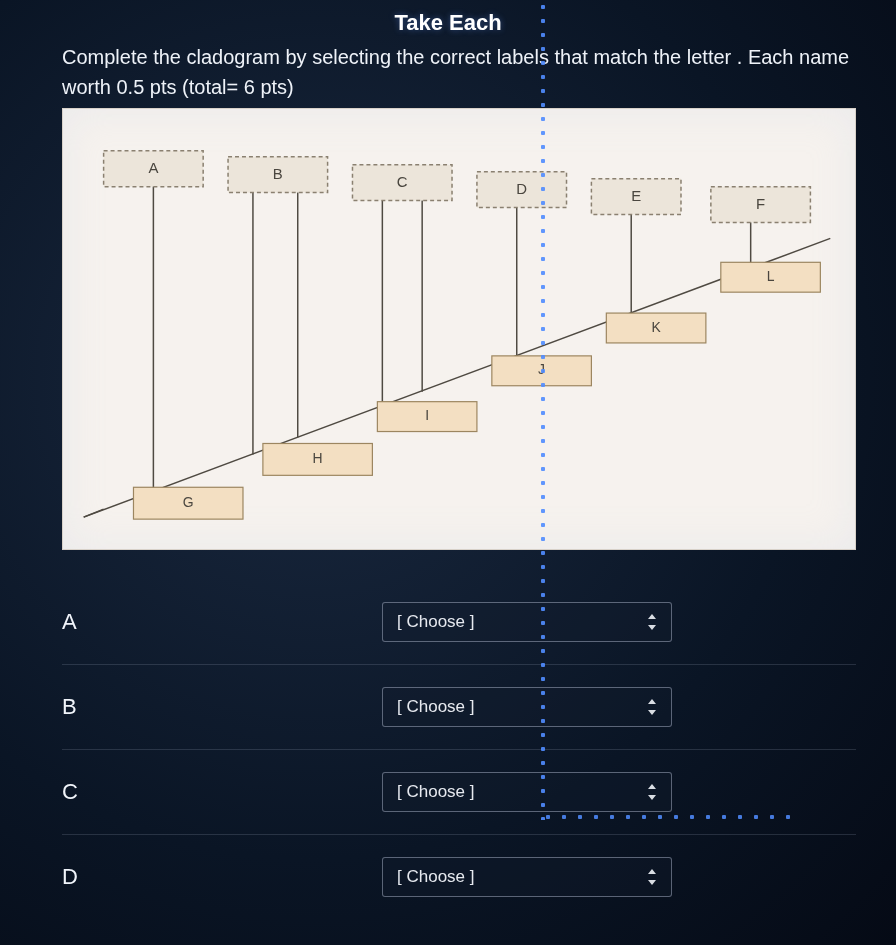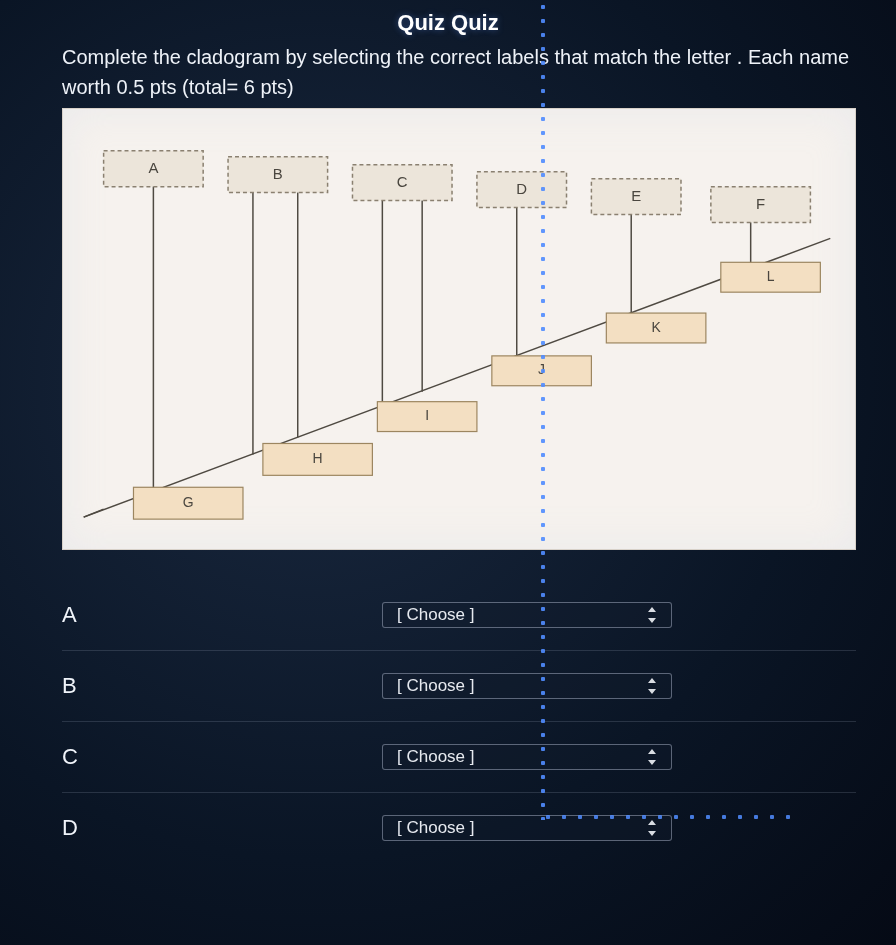--- a/index.html
+++ b/index.html
@@ -64,21 +64,21 @@
     }
     .answer-row:first-child { border-top: none; }
     .row-label {
       width: 320px;
       font-size: 22px;
       color: #f0f4fa;
     }
     .choose-select {
       position: relative;
       width: 290px;
-      height: 26px;
+      height: 40px;
       border: 1px solid rgba(170,180,200,0.5);
       border-radius: 3px;
       background: rgba(20,30,48,0.3);
       display: flex;
       align-items: center;
       padding: 8px 14px;
       cursor: pointer;
     }
     .choose-text {
       font-size: 17px;
@@ -114,21 +114,21 @@
       background-image: radial-gradient(circle, rgba(80,140,255,0.85) 2px, transparent 2.5px);
       background-size: 16px 6px;
       background-repeat: repeat-x;
       pointer-events: none;
     }
   </style>
 </head>
 <body>
 
 <div class="header">
-  <span class="take-quiz">Quiz Quiz</span>
+  <span class="take-quiz">Take Each</span>
 </div>
 
 <div class="question-text">Complete the cladogram by selecting the correct labels that match the letter . Each name worth 0.5 pts (total= 6 pts)</div>
 
 <div class="cladogram-panel">
   <svg class="clado-svg" viewBox="0 0 794 442">
 
     <line class="clado-line" x1="20" y1="410" x2="770" y2="130"></line>
 
     <line class="clado-line" x1="20" y1="410" x2="40" y2="402"></line>

